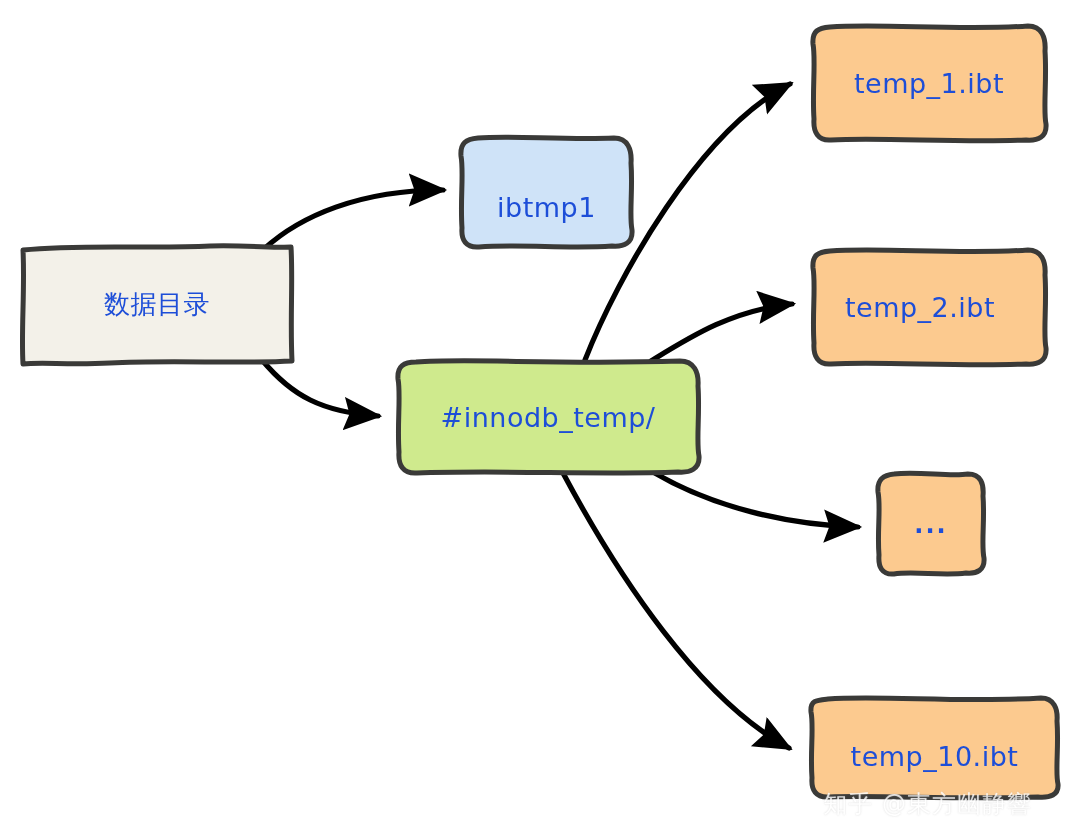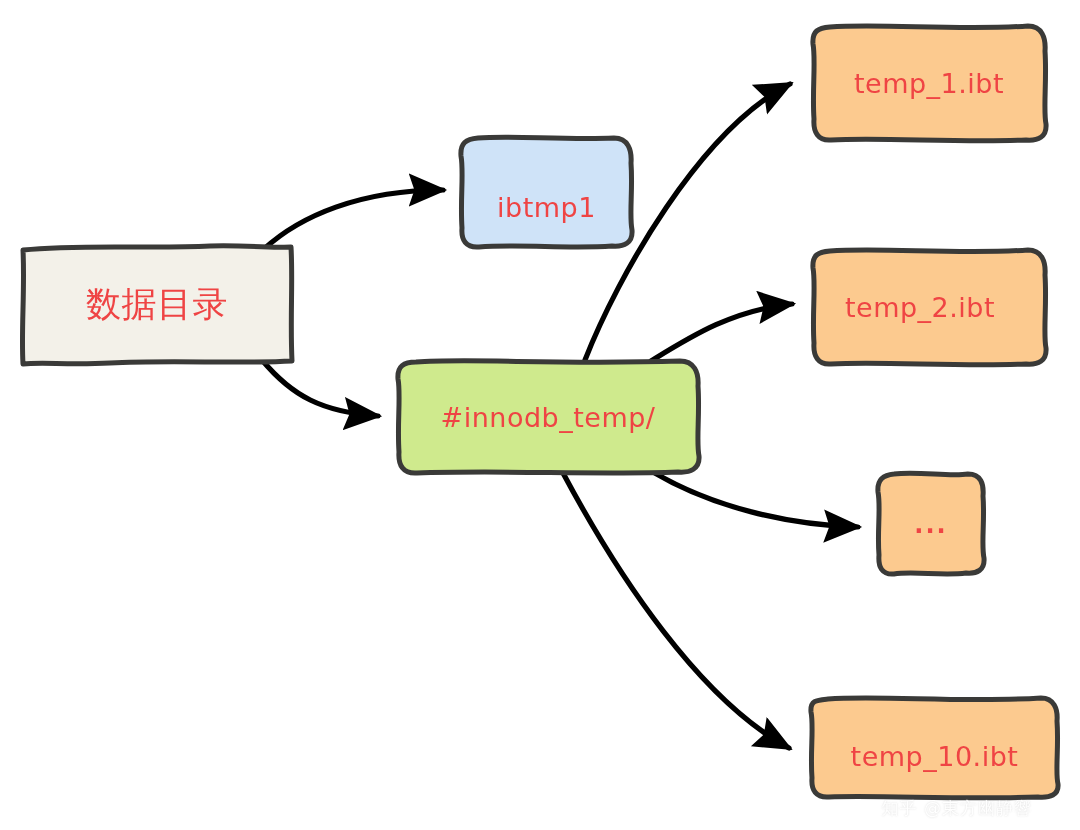--- a/index.html
+++ b/index.html
@@ -26,48 +26,48 @@
     display: flex;
     align-items: center;
     justify-content: center;
     box-sizing: border-box;
     text-align: center;
     z-index: 3;
   }
   .node-label {
     position: relative;
     z-index: 4;
-    color: #ef4444;
+    color: #1d4ed8;
     letter-spacing: 0.5px;
     white-space: nowrap;
   }
   .label-latin {
     font-family: "DejaVu Sans", "Liberation Sans", sans-serif;
     font-size: 27px;
     font-weight: 400;
   }
   .label-cjk {
     font-family: Liberation Sans, sans-serif;
-    font-size: 35px;
+    font-size: 26px;
     font-weight: 500;
   }
   .label-dots {
     font-family: "DejaVu Sans", "Liberation Sans", sans-serif;
     font-size: 24px;
     font-weight: 700;
     letter-spacing: 2px;
   }
   #watermark {
     position: absolute;
     right: 48px;
     bottom: 10px;
     z-index: 9;
     color: #ffffff;
     opacity: 0.82;
-    font-size: 17px;
+    font-size: 24px;
     font-family: "DejaVu Sans", "Liberation Sans", sans-serif;
     letter-spacing: 1px;
     text-shadow: 0 0 2px rgba(170,170,170,0.55);
     white-space: nowrap;
     pointer-events: none;
   }
 </style>
 </head>
 <body>
 

